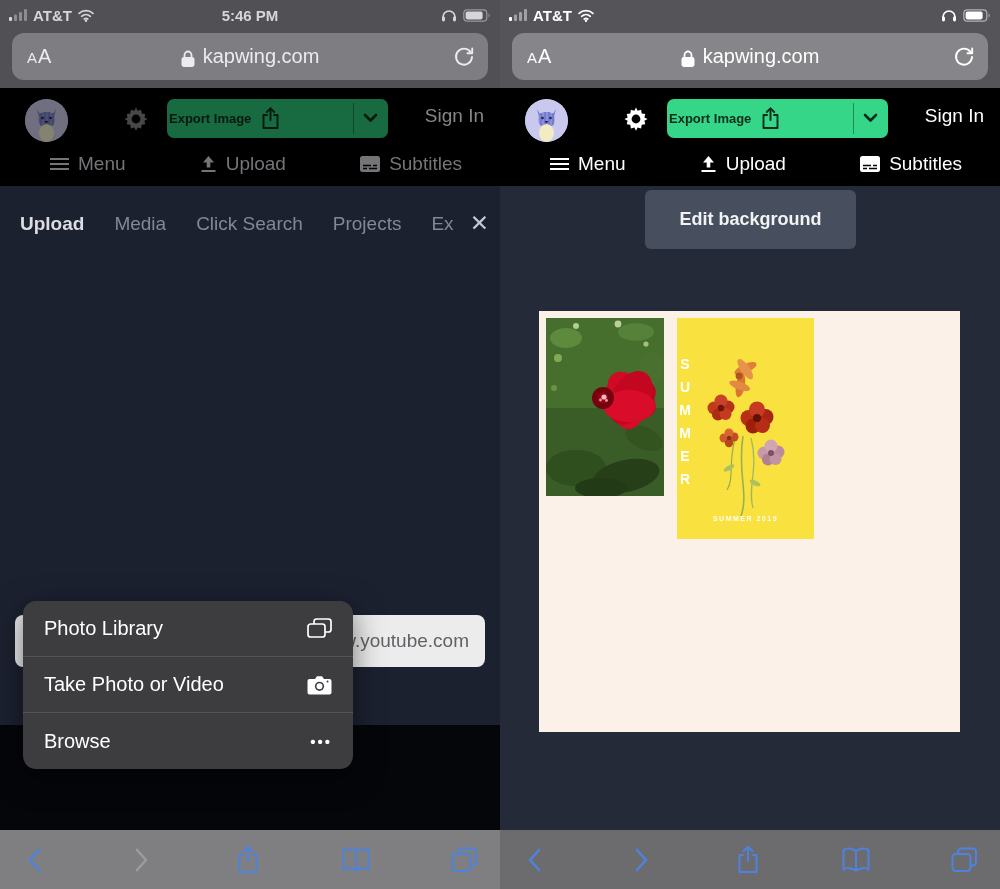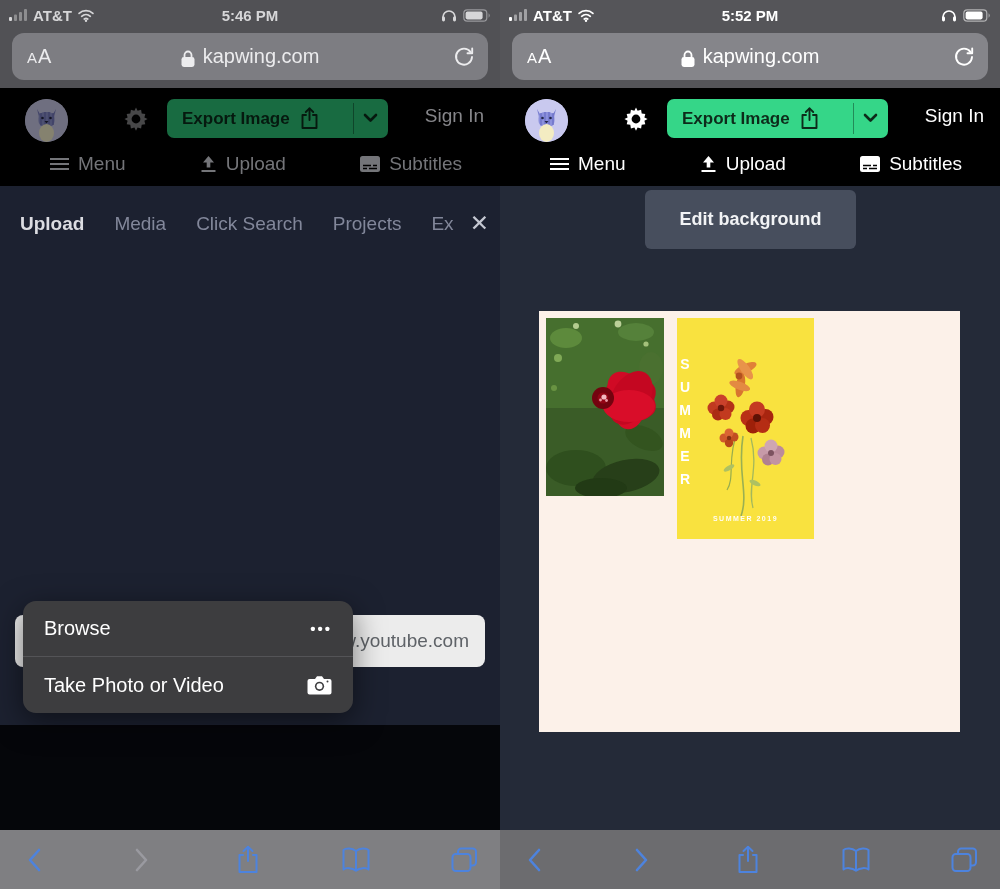--- a/index.html
+++ b/index.html
@@ -25,21 +25,21 @@
   .reload { position:absolute; right:13px; }
 
   
   .appbar { position:absolute; top:88px; left:0; right:0; height:98px; background:#000; z-index:5; }
   .avatar { position:absolute; left:25px; top:11px; width:43px; height:43px; border-radius:50%; background:#c9c9ef; overflow:hidden; }
   .pleft .avatar { filter:brightness(.55) saturate(.8); }
   .gearbtn { position:absolute; left:123px; top:18px; width:26px; height:26px; color:#fff; }
   .pleft .gearbtn { color:#474748; }
   .exportbtn { position:absolute; left:167px; top:11px; width:221px; height:39px; border-radius:7px; background:#35d688; display:flex; align-items:center; color:#0d2b1a; }
   .pleft .exportbtn { background:#186b41; color:#06190f; }
-  .export-label { font-size:17px; font-weight:700; padding-left:15px; }
+  .export-label { font-size:13px; font-weight:700; padding-left:2px; }
   .export-share { margin-left:9px; }
   .export-divider { position:absolute; left:186px; top:4px; bottom:4px; width:1px; background:rgba(0,0,0,.35); }
   .export-caret { position:absolute; left:193px; top:9px; }
   .signin { position:absolute; right:16px; top:17px; font-size:19px; font-weight:500; color:#fff;text-align:center; }
   .pleft .signin { color:#86868a; }
   .navrow { position:absolute; left:0; right:0; top:54px; height:44px; display:flex; align-items:center; padding:0 38px 0 50px; justify-content:space-between; color:#fff; font-size:19px; font-weight:500; }
   .pleft .navrow { color:#747579; }
   .navitem { display:flex; align-items:center; gap:9px; }
 
   
@@ -218,34 +218,43 @@
           <span class="tab">Ex</span>
         </div>
         <span class="modal-close">✕</span>
         <div class="urlinput">
           <span>w.youtube.com</span>
         </div>
       </div>
 
       <div class="sheet">
         <div class="sheet-row">
-          <span>Browse</span>
-          <span class="ellipsis">•••</span>
+          <span>Photo Library</span>
+          <span class="ic">
+              <svg width="25" height="22" viewBox="0 0 25 22" fill="none" stroke="#fff" stroke-width="1.7">
+                <rect x="7" y="1" width="17" height="13" rx="2.6"></rect>
+                <rect x="1" y="6" width="17" height="13" rx="2.6" fill="#3d3d3f"></rect>
+              </svg>
+            </span>
         </div>
         <div class="sheet-row">
           <span>Take Photo or Video</span>
           <span class="ic">
               <svg width="25" height="20" viewBox="0 0 25 20" fill="#fff">
                 <path d="M2.5 4 H8 L10 1.3 H15 L17 4 H22.5 A2 2 0 0 1 24.5 6 V17.5 A2 2 0 0 1 22.5 19.5 H2.5 A2 2 0 0 1 .5 17.5 V6 A2 2 0 0 1 2.5 4 Z"></path>
                 <circle cx="12.5" cy="11.3" r="4.6" fill="#3d3d3f"></circle>
                 <circle cx="12.5" cy="11.3" r="3" fill="#fff"></circle>
                 <circle cx="20.5" cy="6.6" r="1" fill="#3d3d3f"></circle>
               </svg>
             </span>
         </div>
+        <div class="sheet-row">
+          <span>Browse</span>
+          <span class="ellipsis">•••</span>
+        </div>
       </div>
     </div>
 
     <div class="toolbar">
       <span class="tbi ic">
           <svg width="26" height="28" viewBox="0 0 26 28" fill="none" stroke="currentColor" stroke-width="2.6" stroke-linecap="round" stroke-linejoin="round">
             <path d="M17 4 L8 14 L17 24"></path>
           </svg>
         </span>
       <span class="tbi ic disabled">
@@ -291,21 +300,20 @@
           <span>AT&amp;T</span>
           <span class="ic">
               <svg width="18" height="13" viewBox="0 0 20 15" fill="none" stroke="currentColor" stroke-width="2" stroke-linecap="round">
                 <path d="M2 5 A12 12 0 0 1 18 5"></path>
                 <path d="M5 8.4 A7.5 7.5 0 0 1 15 8.4"></path>
                 <path d="M8 11.6 A3.6 3.6 0 0 1 12 11.6"></path>
                 <circle cx="10" cy="13.6" r="1.4" fill="currentColor" stroke="none"></circle>
               </svg>
             </span>
         </div>
-        <span class="st-time">5:52 PM</span>
         <div class="st-right">
           <span class="ic">
               <svg width="16" height="13" viewBox="0 0 16 13" fill="none">
                 <path d="M2 11 V8 A6 6 0 0 1 14 8 V11" stroke="currentColor" stroke-width="1.7"></path>
                 <rect x="1" y="7.5" width="3" height="5" rx="1.4" fill="currentColor"></rect>
                 <rect x="12" y="7.5" width="3" height="5" rx="1.4" fill="currentColor"></rect>
               </svg>
             </span>
           <span class="ic">
               <svg width="28" height="13" viewBox="0 0 28 13">

